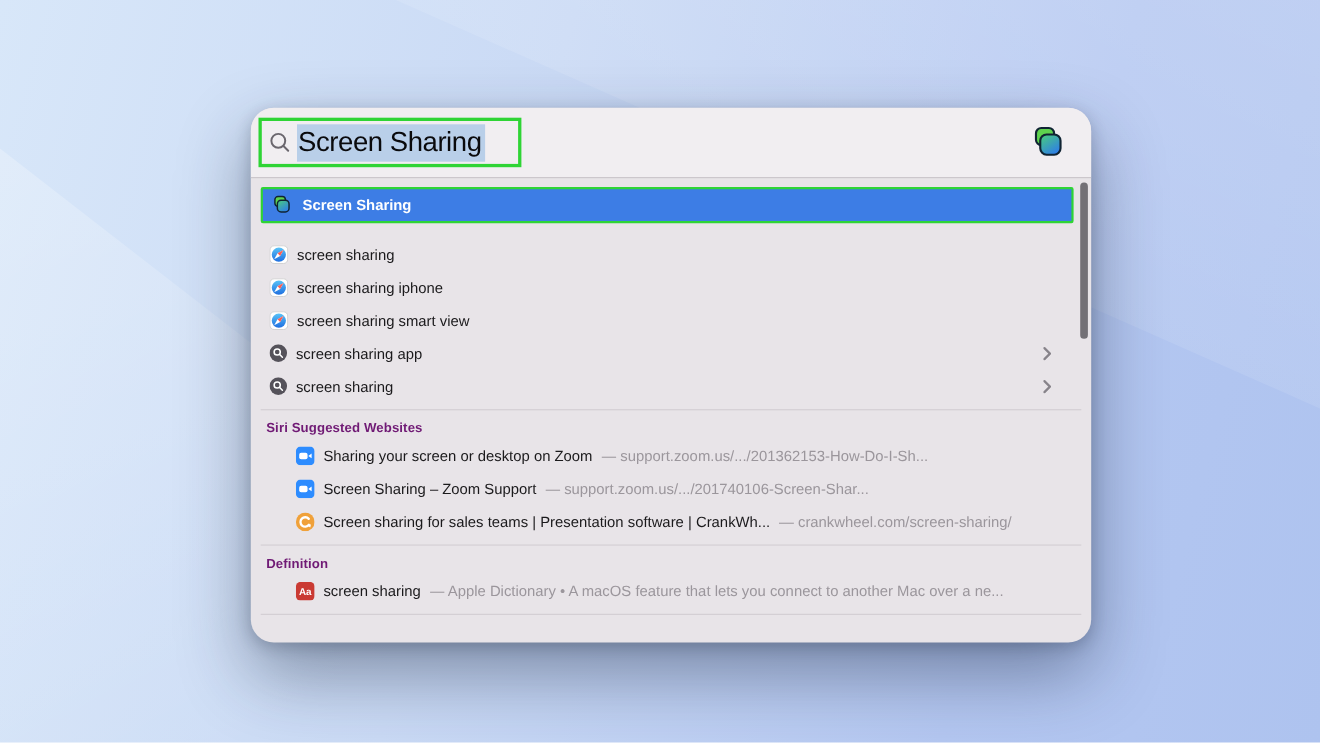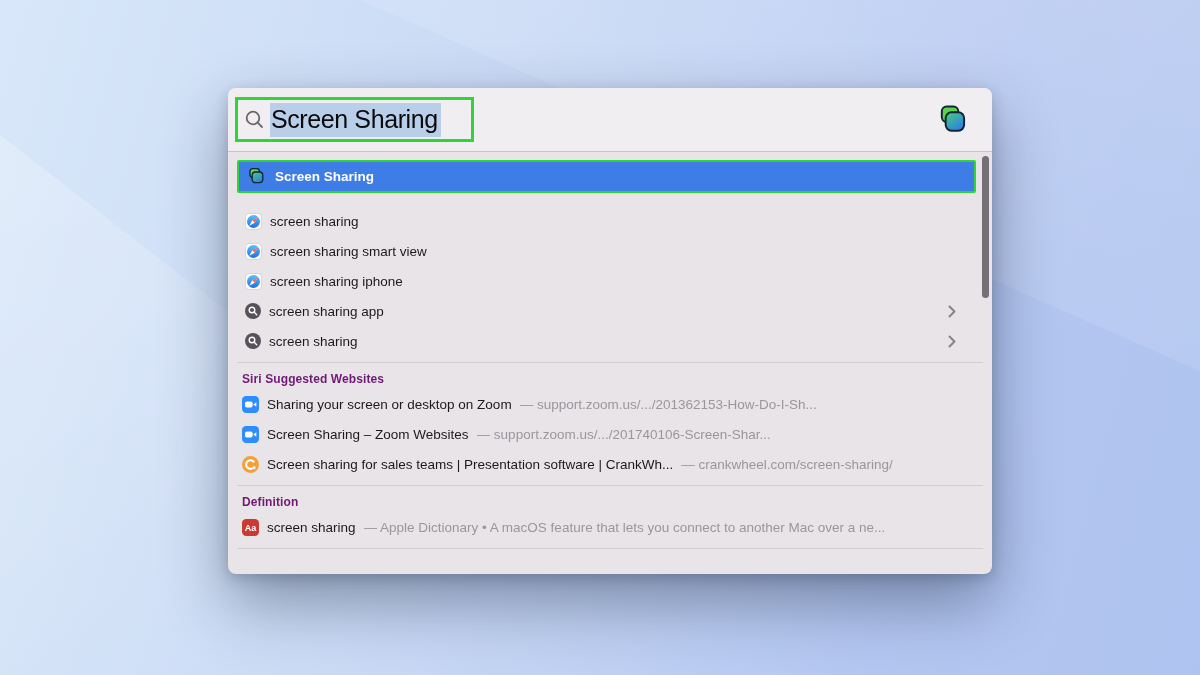--- a/index.html
+++ b/index.html
@@ -9,22 +9,22 @@
     background:linear-gradient(105deg,#d8e7f9 0%,#cadaf5 38%,#b4c7f1 75%,#aec3ef 100%);
     position:relative;
   }
   .facet { position:absolute; inset:0; pointer-events:none; }
   .facet.f1 { background:linear-gradient(150deg,rgba(255,255,255,.30),rgba(255,255,255,0) 60%);
               clip-path:polygon(0 20%,58% 100%,0 100%); }
   .facet.f2 { background:linear-gradient(200deg,rgba(255,255,255,.18),rgba(255,255,255,0) 70%);
               clip-path:polygon(30% 0,100% 0,100% 55%); }
 
   .spotlight {
-    position:absolute; left:228px; top:88px; width:764px; height:486px;
-    border-radius:8px; background:#e8e4e8; overflow:hidden;
+    position:absolute; left:228px; top:98px; width:764px; height:486px;
+    border-radius:21px; background:#e8e4e8; overflow:hidden;
     box-shadow:0 28px 64px rgba(25,35,60,.42), 0 4px 14px rgba(25,35,60,.22);
   }
   .search-bar { height:64px; background:#f1eef1; border-bottom:1px solid #c8c3c8; position:relative; }
   .search-annotation {
     position:absolute; left:7px; top:9px; width:239px; height:45px;
     border:3px solid #2fd435; display:flex; align-items:center; padding-left:6px;
   }
   .mag-icon { flex:0 0 auto; margin-right:5px; display:flex; }
   .search-query {
     font-size:25px; color:#0a0a0c; letter-spacing:-0.4px; white-space:nowrap;
@@ -35,21 +35,21 @@
 
   .top-hit {
     margin:8px 16px 0 9px; height:33px; border:2px solid #2fd435; border-radius:2px;
     background:#3d7de5; display:flex; align-items:center; padding-left:7px; gap:10px;
   }
   .top-hit-icon { width:19px; height:19px; flex:0 0 auto; }
   .top-hit .label { color:#ffffff; font-size:13.5px; font-weight:600; }
 
   .suggestions { margin-top:13px; }
   .row { height:30px; display:flex; align-items:center; padding:0 36px 0 17px; gap:8px; }
-  .row.site { padding-left:14px; }
+  .row.site { padding-left:14px;margin-left:27px; }
   .row .icon { flex:0 0 auto; display:flex; }
   .row .label { font-size:13.5px; color:#1b1a1c; white-space:nowrap; }
   .row .secondary { font-size:13.5px; color:#9b969c; white-space:nowrap; overflow:hidden; text-overflow:ellipsis; }
   .chevron { margin-left:auto; display:flex; }
 
   .divider { height:1px; background:#d2cdd2; margin:6px 9px 0 9px; }
   .section-header { font-size:12px; font-weight:700; color:#701a75; padding:9px 14px 3px 14px; letter-spacing:.1px; }
 
   .scrollbar-thumb {
     position:absolute; right:3px; top:68px; width:7px; height:142px;
@@ -122,32 +122,32 @@
       </div>
       <div class="row">
         <span class="icon">
           <svg width="17" height="17" viewBox="0 0 20 20">
             <rect x="0.5" y="0.5" width="19" height="19" rx="4.5" fill="#ffffff" stroke="#cfcfcf"></rect>
             <circle cx="10" cy="10" r="7.6" fill="url(#safGrad)"></circle>
             <polygon points="15,5 8.6,8.6 5,15 11.4,11.4" fill="#ffffff"></polygon>
             <polygon points="15,5 11.4,11.4 8.6,8.6" fill="#ff5d52"></polygon>
           </svg>
         </span>
-        <span class="label">screen sharing smart view</span>
+        <span class="label">screen sharing iphone</span>
       </div>
       <div class="row">
         <span class="icon">
           <svg width="17" height="17" viewBox="0 0 20 20">
             <rect x="0.5" y="0.5" width="19" height="19" rx="4.5" fill="#ffffff" stroke="#cfcfcf"></rect>
             <circle cx="10" cy="10" r="7.6" fill="url(#safGrad)"></circle>
             <polygon points="15,5 8.6,8.6 5,15 11.4,11.4" fill="#ffffff"></polygon>
             <polygon points="15,5 11.4,11.4 8.6,8.6" fill="#ff5d52"></polygon>
           </svg>
         </span>
-        <span class="label">screen sharing iphone</span>
+        <span class="label">screen sharing smart view</span>
       </div>
       <div class="row">
         <span class="icon">
           <svg width="16" height="16" viewBox="0 0 16 16">
             <circle cx="8" cy="8" r="8" fill="#55525a"></circle>
             <circle cx="7" cy="7" r="2.8" fill="none" stroke="#ffffff" stroke-width="1.4"></circle>
             <line x1="9.3" y1="9.3" x2="11.7" y2="11.7" stroke="#ffffff" stroke-width="1.4" stroke-linecap="round"></line>
           </svg>
         </span>
         <span class="label">screen sharing app</span>
@@ -189,21 +189,21 @@
       <span class="secondary">— support.zoom.us/.../201362153-How-Do-I-Sh...</span>
     </div>
     <div class="row site">
       <span class="icon">
         <svg width="17" height="17" viewBox="0 0 17 17">
           <rect width="17" height="17" rx="4.2" fill="#2d8cff"></rect>
           <rect x="3" y="5.5" width="7.6" height="6" rx="1.8" fill="#ffffff"></rect>
           <path d="M11.3 8.5 L14.3 6.3 V10.7 Z" fill="#ffffff"></path>
         </svg>
       </span>
-      <span class="label">Screen Sharing – Zoom Websites</span>
+      <span class="label">Screen Sharing – Zoom Support</span>
       <span class="secondary">— support.zoom.us/.../201740106-Screen-Shar...</span>
     </div>
     <div class="row site">
       <span class="icon">
         <svg width="17" height="17" viewBox="0 0 17 17">
           <circle cx="8.5" cy="8.5" r="8.5" fill="#f0a13a"></circle>
           <path d="M11.7 5.7 A4.3 4.3 0 1 0 11.9 11.1" fill="none" stroke="#ffffff" stroke-width="2.1" stroke-linecap="round"></path>
           <polygon points="10.7,11.9 13.7,10.5 13.1,13.5" fill="#ffffff"></polygon>
         </svg>
       </span>

